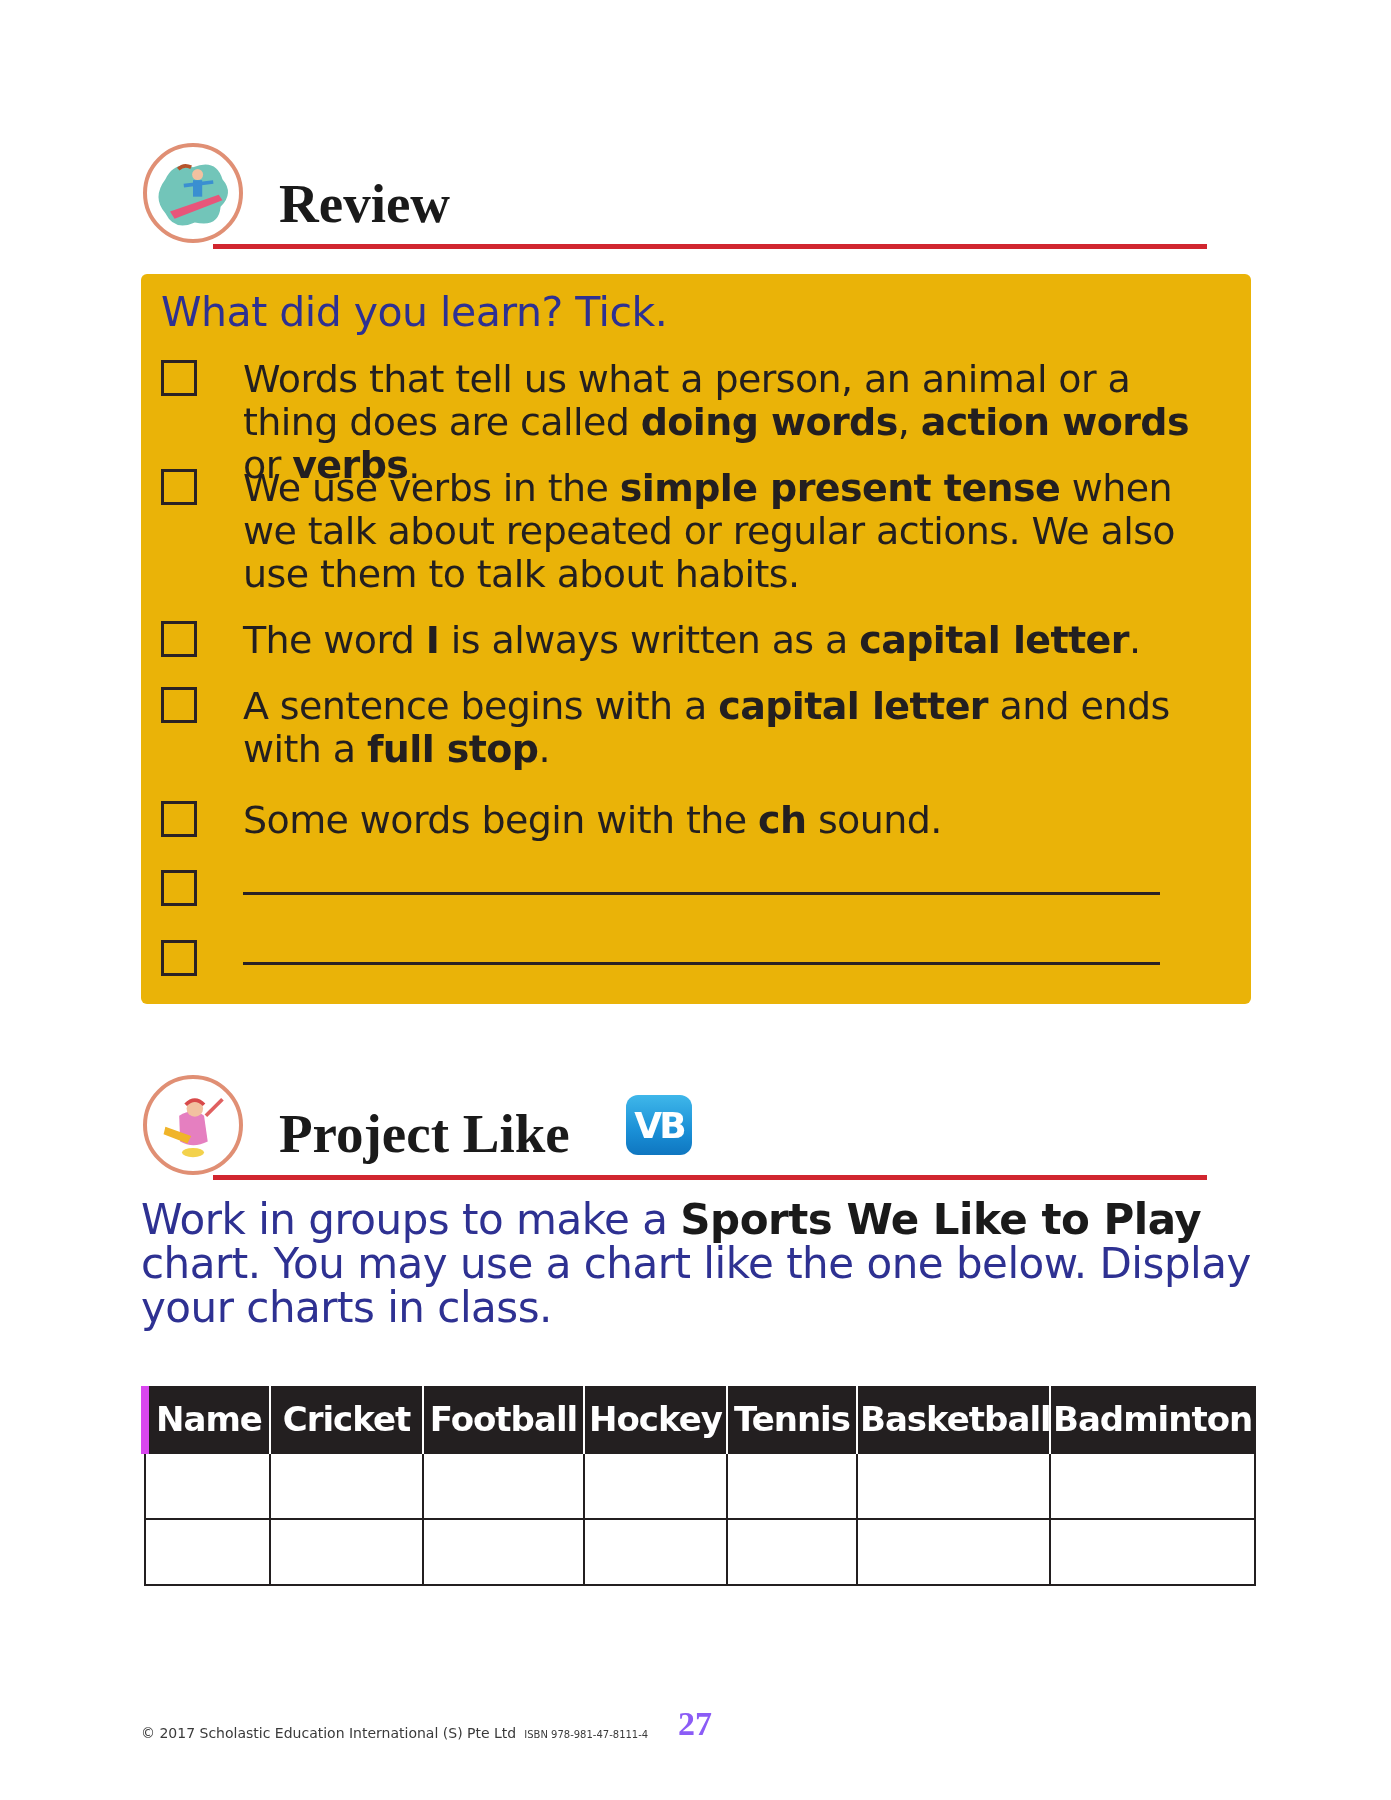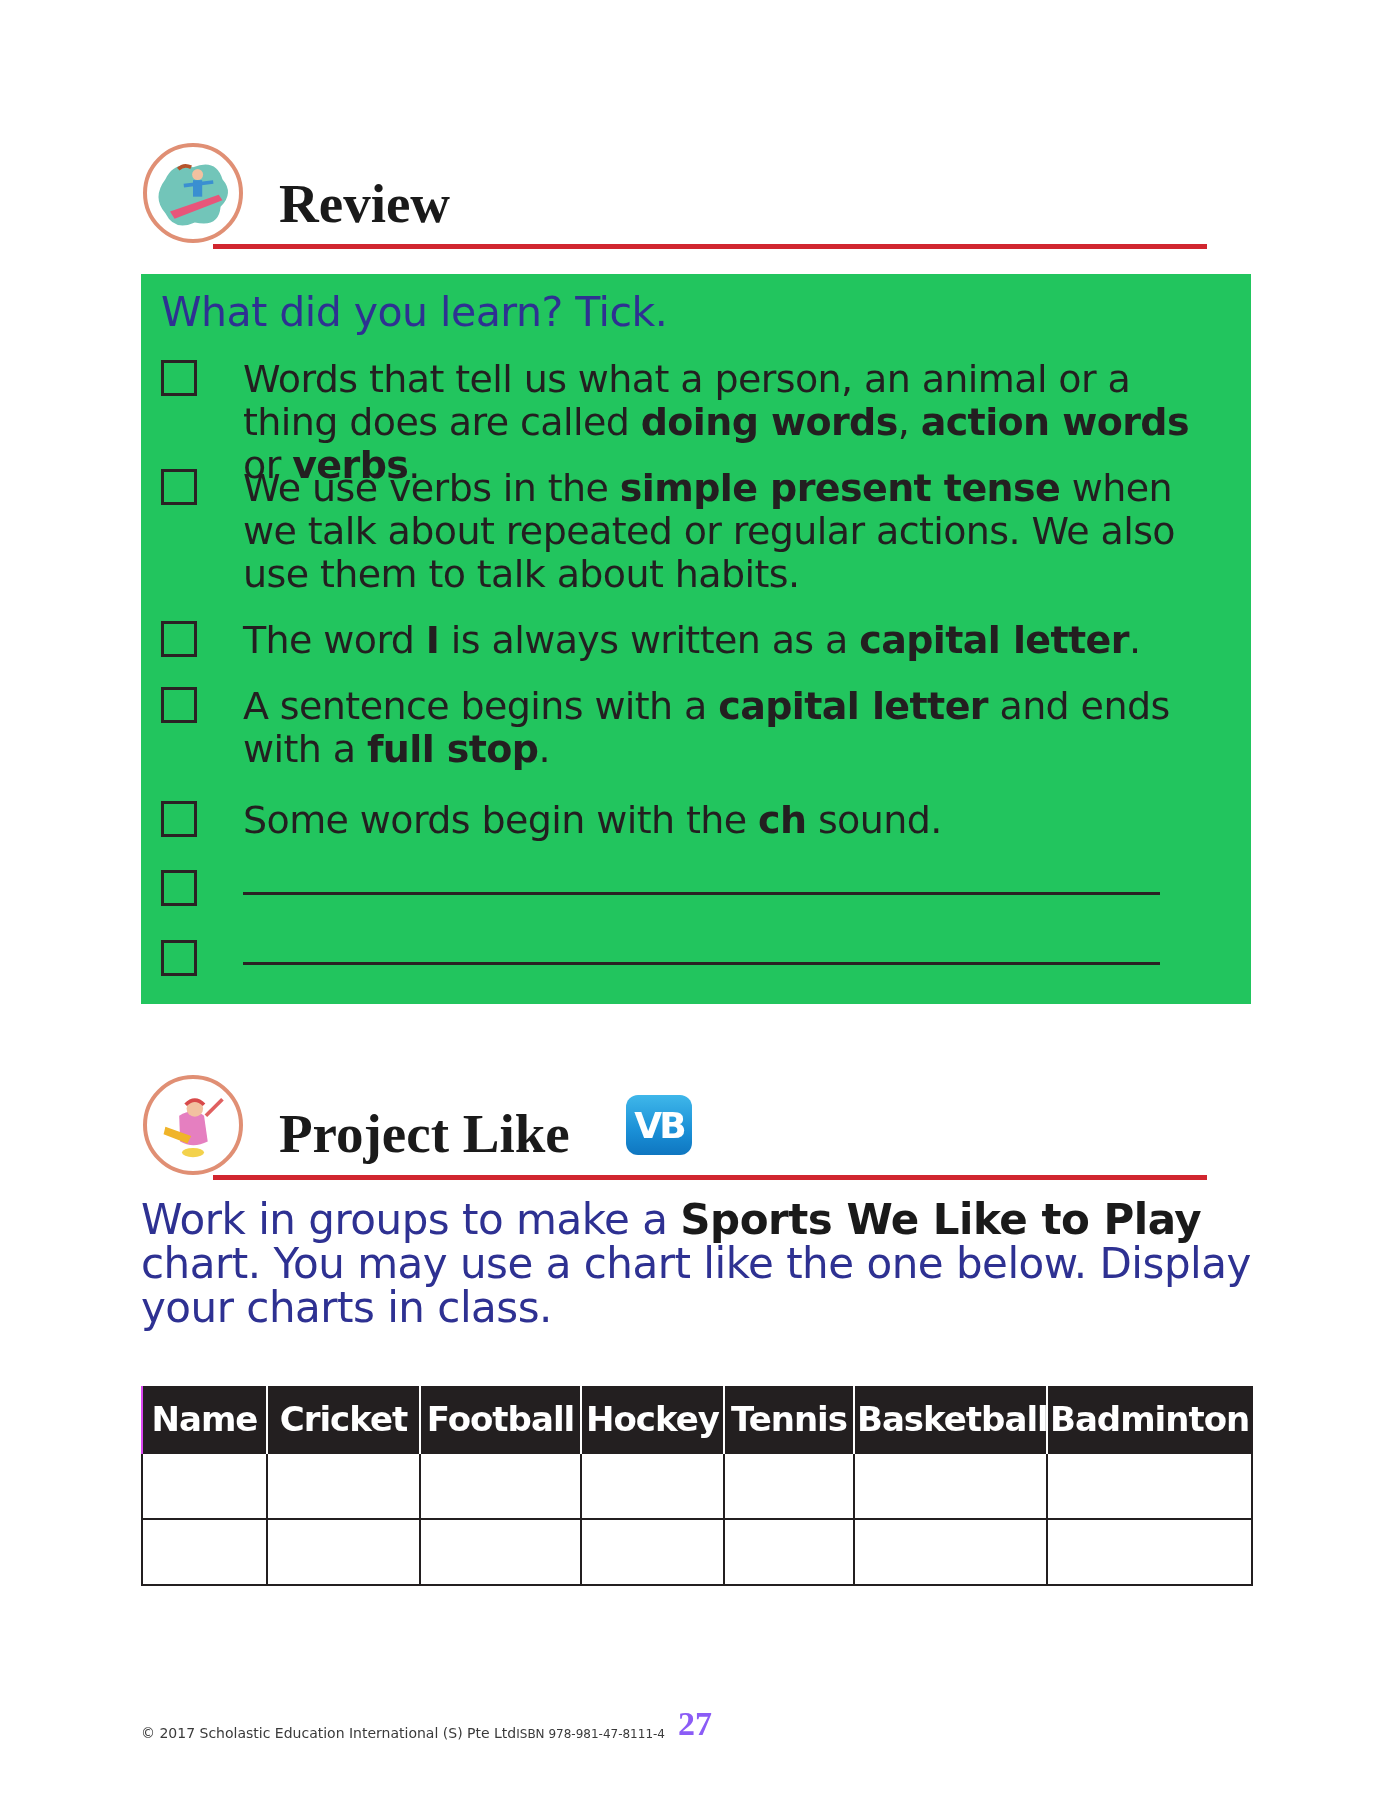--- a/index.html
+++ b/index.html
@@ -7,47 +7,47 @@
          font-family:"DejaVu Sans", sans-serif; color:#231f20; }
 
   .section-icon { position:absolute; width:100px; height:100px; border-radius:50%;
      border:4px solid #e08f74; background:#fff; box-sizing:border-box; overflow:hidden; }
   .section-icon svg { width:100%; height:100%; display:block; }
 
   .section-title { position:absolute; font-family:"Liberation Serif", serif; font-weight:bold;
      font-size:55px; color:#1a1a1a; line-height:1; }
   .red-rule { position:absolute; height:5px; background:#d1262f; }
 
-  .review-box { position:absolute; left:141px; top:274px; width:1110px; height:730px; background:#22c55e; }
+  .review-box { position:absolute; left:141px; top:274px; width:1110px; height:730px; background:#eab308;border-radius:6px; }
   .review-prompt { position:absolute; left:20px; top:14px; font-size:41px; color:#2e3192; letter-spacing:-0.5px; }
   .item { position:absolute; left:0; width:1110px; }
   .cbox { position:absolute; left:20px; width:36px; height:36px; border:3px solid #2a2224; box-sizing:border-box; }
   .item-text { position:absolute; left:102px; width:990px; font-size:38px; line-height:43px; color:#231f20; letter-spacing:-0.6px; }
   .item-text b { font-weight:bold; }
   .blank-line { position:absolute; left:102px; width:917px; height:3px; background:#2a2224; }
 
   .intro { position:absolute; left:141px; top:1198px; width:1130px; font-size:42px; line-height:44px; color:#2e3192; letter-spacing:-0.5px; }
   .intro b { color:#1a1a1a; }
 
   .vb { position:absolute; left:626px; top:1095px; width:66px; height:60px; border-radius:12px;
         background:linear-gradient(180deg,#3fb7ea 0%,#1a8fd6 60%,#0f76c0 100%);
         color:#fff; font-family:"DejaVu Sans", sans-serif; font-size:36px; font-weight:bold;
         display:flex; align-items:center; justify-content:center; letter-spacing:-3px; }
 
   table.sports { position:absolute; left:141px; top:1386px; width:1110px; border-collapse:collapse; table-layout:fixed; }
   table.sports th { background:#231f20; color:#fff; font-size:34px; font-weight:bold; height:66px;
         border-left:2px solid #fff; border-right:2px solid #fff; padding:0 2px; letter-spacing:-1px; white-space:nowrap; }
-  table.sports th:first-child { border-left:2px solid #d946ef; }
+  table.sports th:first-child { border-left:8px solid #d946ef; }
   table.sports th:last-child { border-right:2px solid #231f20; }
   table.sports td { height:62px; border:2.5px solid #231f20; text-align:center; font-size:34px; color:#231f20; }
   table.sports td.name { letter-spacing:-0.5px; }
   .mark { font-size:38px; font-weight:bold; }
 
   .footer { position:absolute; left:141px; top:1725px; font-size:14px; color:#3a3a3a; }
-  .footer .isbn { font-size:12px; margin-left:0; }
+  .footer .isbn { font-size:10px; margin-left:8px; }
   .page-num { position:absolute; left:678px; top:1705px; font-family:"Liberation Serif", serif; font-weight:bold; font-size:34px; color:#8b5cf6; }
 </style>
 </head>
 <body>
 
 <div class="section-icon" style="left:143px; top:143px;">
   <svg viewBox="0 0 100 100">
     <path d="M20 35 Q30 15 50 22 Q75 12 82 35 Q95 50 80 65 Q78 88 52 82 Q30 92 20 72 Q5 55 20 35Z" fill="#4fb7a8" opacity="0.8"></path>
     <path d="M25 70 L78 52 L82 58 L30 78 Z" fill="#e8557a"></path>
     <circle cx="55" cy="30" r="6" fill="#f2c1a0"></circle>

